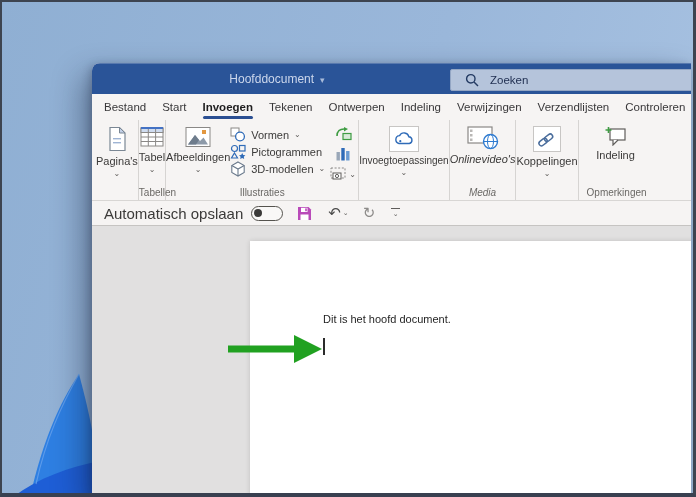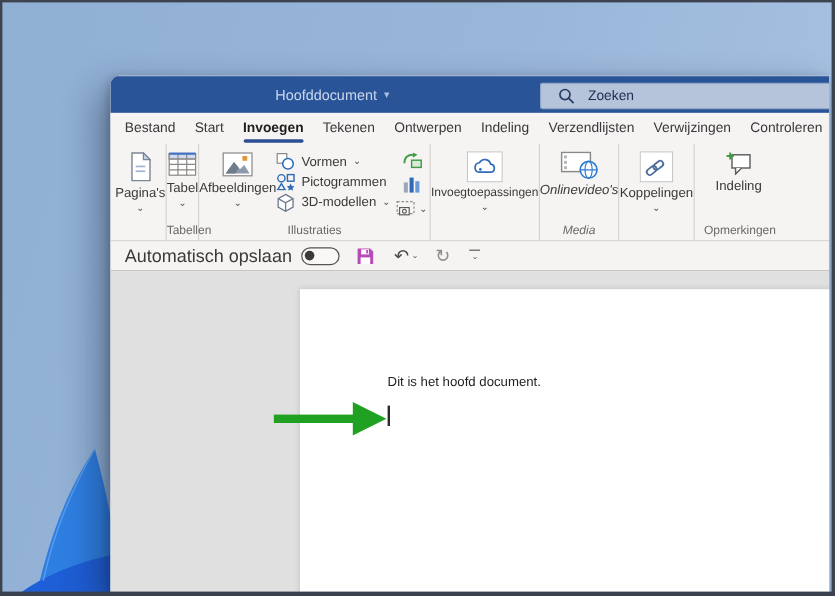--- a/index.html
+++ b/index.html
@@ -124,24 +124,24 @@
       <div class="tab">
           <span>Tekenen</span>
         </div>
       <div class="tab">
           <span>Ontwerpen</span>
         </div>
       <div class="tab">
           <span>Indeling</span>
         </div>
       <div class="tab">
+          <span>Verwijzingen</span>
+        </div>
+      <div class="tab">
           <span>Verzendlijsten</span>
-        </div>
-      <div class="tab">
-          <span>Verwijzingen</span>
         </div>
       <div class="tab">
           <span>Controleren</span>
         </div>
     </div>
 
     <div class="ribbon">
 
       <div class="rgroup g-paginas">
         <div class="bigbtn">

